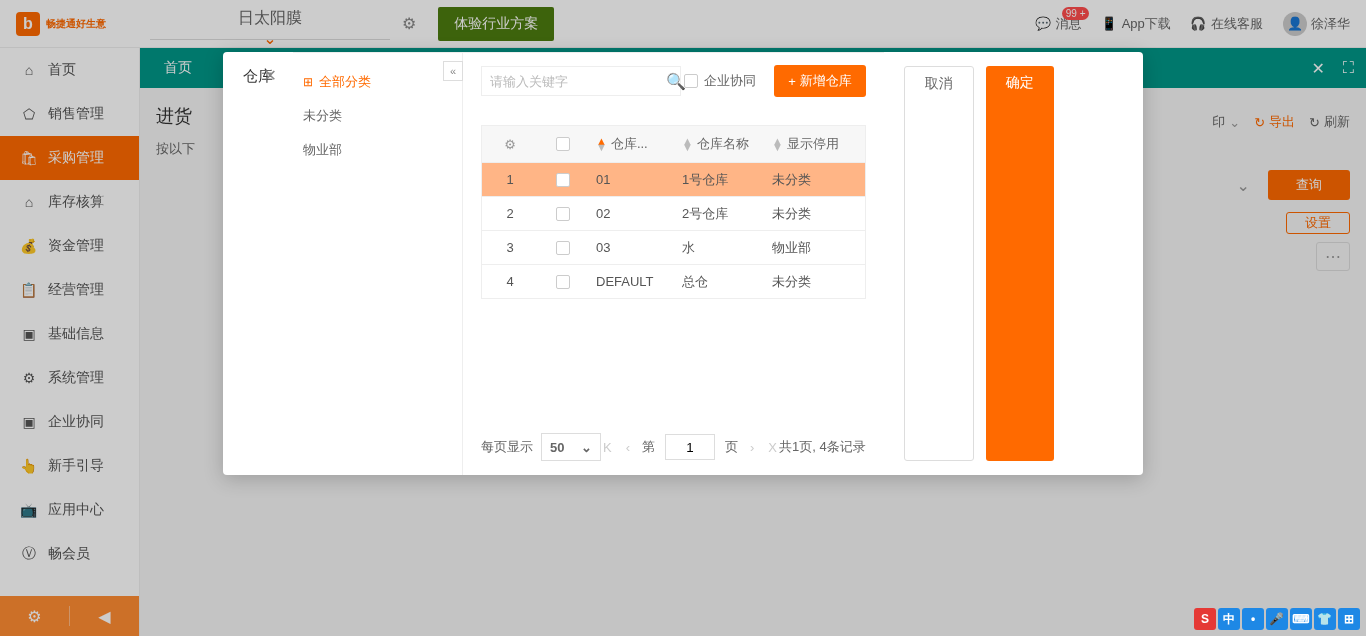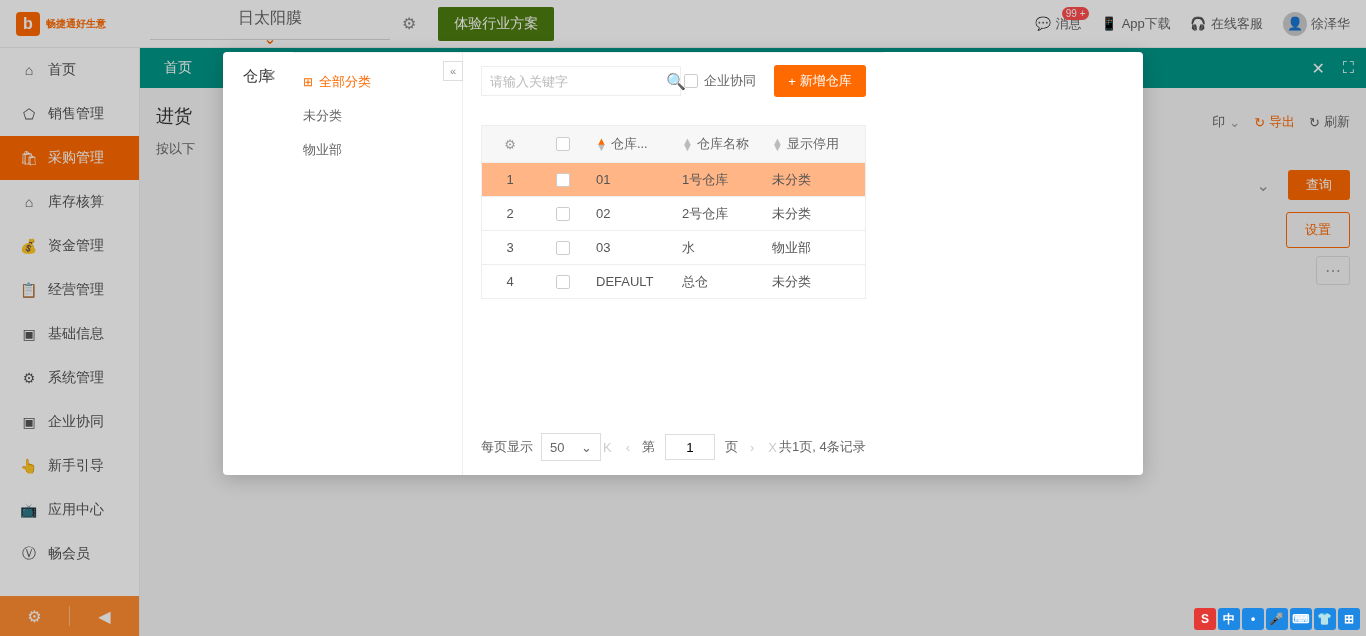--- a/index.html
+++ b/index.html
@@ -35,22 +35,22 @@
 .tab-bar-right { margin-left: auto; display: flex; gap: 10px; color: #fff; }
 .tab-bar-right-icon { cursor: pointer; padding: 4px; }
 
 .content { padding: 16px; }
 .content-title { font-size: 18px; color: #333; margin-bottom: 12px; }
 .content-filter { display: flex; justify-content: space-between; align-items: center; color: #666; font-size: 13px; }
 .content-right-actions { display: flex; align-items: center; gap: 14px; color: #666; font-size: 13px; }
 .action-link { display: flex; align-items: center; gap: 4px; cursor: pointer; }
 .action-link.orange { color: #ff6a00; }
 .content-row-2 { margin-top: 12px; display: flex; justify-content: flex-end; gap: 10px; align-items: center; }
-.query-btn { background: #ff6a00; color: #fff; padding: 6px 18px; border-radius: 3px; font-size: 13px; cursor: pointer; }
-.setup-btn { border: 1px solid #ff6a00; color: #ff6a00; padding: 8px 18px; border-radius: 3px; font-size: 13px; cursor: pointer; }
+.query-btn { background: #ff6a00; color: #fff; padding: 6px 28px; border-radius: 3px; font-size: 13px; cursor: pointer; }
+.setup-btn { border: 1px solid #ff6a00; color: #ff6a00; padding: 1px 18px; border-radius: 3px; font-size: 13px; cursor: pointer; }
 .chevron-d { color: #999; cursor: pointer; padding: 4px 8px; }
 .dots-btn { color: #999; cursor: pointer; padding: 4px 8px; border: 1px solid #ddd; border-radius: 3px; }
 
 
 .modal-overlay { position: absolute; inset: 0; background: rgba(0,0,0,0.2); display: flex; align-items: flex-start; justify-content: center; padding-top: 52px; }
 .modal { width: 920px; background: #fff; border-radius: 4px; box-shadow: 0 4px 20px rgba(0,0,0,0.2); display: flex; flex-direction: row; }
 .modal-header { height: 48px; display: flex; align-items: center; padding: 0 20px; position: relative; }
 .modal-title { font-size: 15px; color: #333; }
 .modal-close { position: absolute; right: 16px; top: 14px; cursor: pointer; color: #888; font-size: 16px; }
 .modal-body { display: flex; border-top: 1px solid #eee; }
@@ -79,21 +79,21 @@
 .col-name { width: 90px; }
 .col-cat { flex: 1; }
 .sort-icn { color: #bbb; margin-right: 4px; font-size: 11px; display:inline-flex; flex-direction:column; line-height:6px;}
 .table-body .tr { display: flex; height: 34px; align-items: center; font-size: 13px; color: #555; border-top: 1px solid #eee; }
 .table-body .tr.selected { background: #ffb586; }
 .gear-cell { color: #999; }
 .chk { width: 14px; height: 14px; border: 1px solid #ccc; border-radius: 2px; background: #fff; cursor: pointer; }
 
 .pagination { display: flex; align-items: center; justify-content: flex-end; padding: 14px 0; font-size: 13px; color: #666; }
 .page-size { display: flex; align-items: center; gap: 8px; }
-.page-size-select { width: 60px; height: 28px; border: 1px solid #ddd; display: flex; align-items: center; justify-content: space-between; padding: 0 8px; cursor: pointer; }
+.page-size-select { width: 60px; height: 28px; border: 1px solid #ddd; display: flex; align-items: center; justify-content: space-between; padding: 0 8px; cursor: pointer; font-weight: bold; }
 .page-nav { display: flex; align-items: center; gap: 10px; }
 .page-btn { color: #ccc; cursor: pointer; padding: 2px; }
 .page-input { width: 50px; height: 26px; border: 1px solid #ddd; text-align: center; outline: none; }
 
 .modal-footer { display: flex; justify-content: flex-end; gap: 12px; padding: 14px 20px; }
 .btn-cancel { border: 1px solid #ddd; background: #fff; color: #666; padding: 8px 20px; border-radius: 3px; cursor: pointer; font-size: 14px; }
 .btn-confirm { background: #ff6a00; color: #fff; padding: 8px 20px; border-radius: 3px; cursor: pointer; font-size: 14px; }
 
 
 .ime-bar { position: absolute; right: 6px; bottom: 6px; display: flex; gap: 2px; }
@@ -351,20 +351,24 @@
             <span>第</span>
             <input class="page-input" value="1" style="">
             <span>页</span>
             <span class="page-btn">›</span>
             <span class="page-btn">X</span>
           </div>
           <span>共1页, 4条记录</span>
         </div>
       </div>
     </div>
+    <div class="modal-footer">
+      <div class="btn-cancel">取消</div>
+      <div class="btn-confirm">确定</div>
+    </div>
   </div>
 </div>
 
 <div class="ime-bar">
   <div class="ime-item ime-red">S</div>
   <div class="ime-item ime-blue">中</div>
   <div class="ime-item ime-blue">•</div>
   <div class="ime-item ime-blue">🎤</div>
   <div class="ime-item ime-blue">⌨</div>
   <div class="ime-item ime-blue">👕</div>

